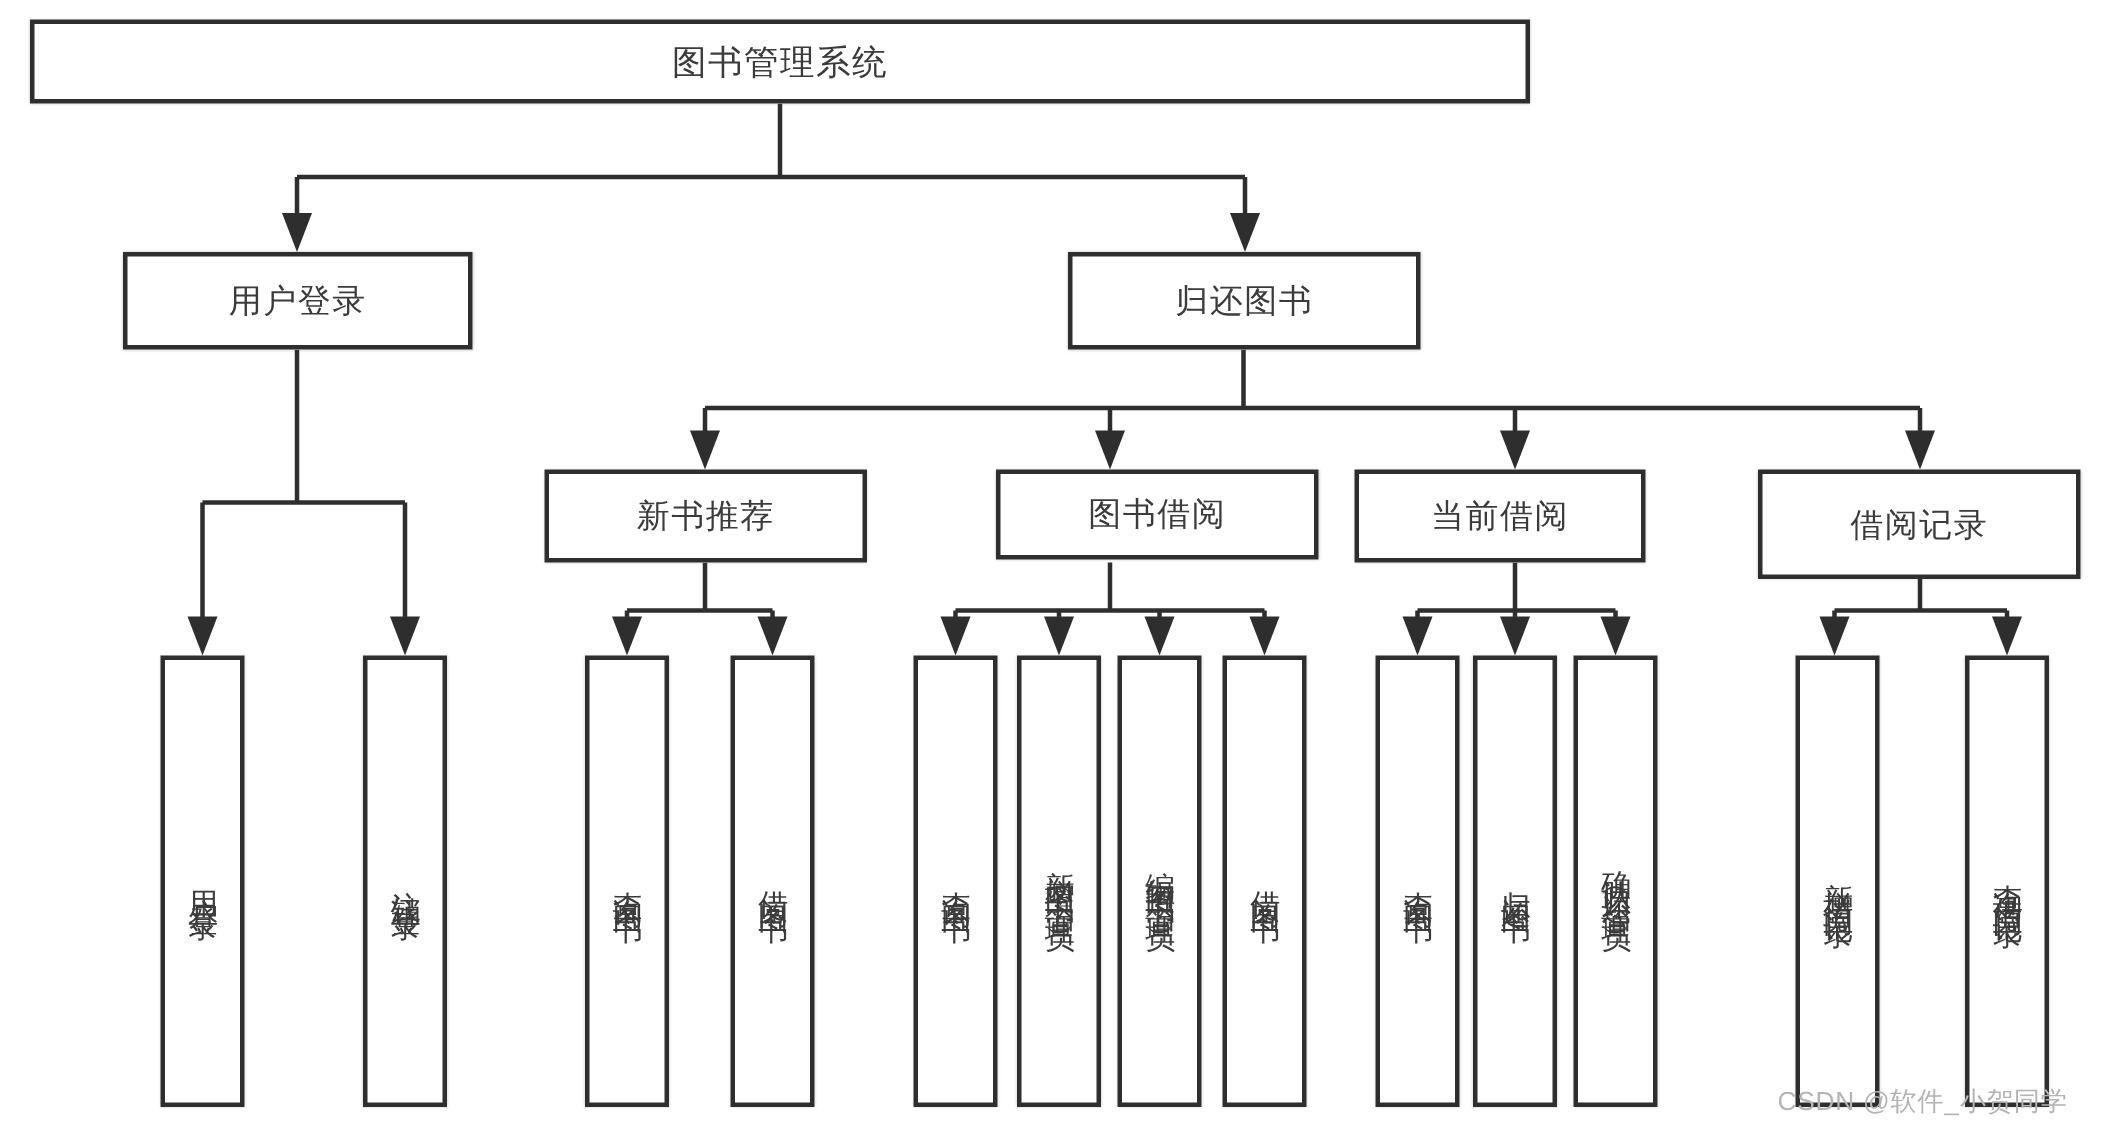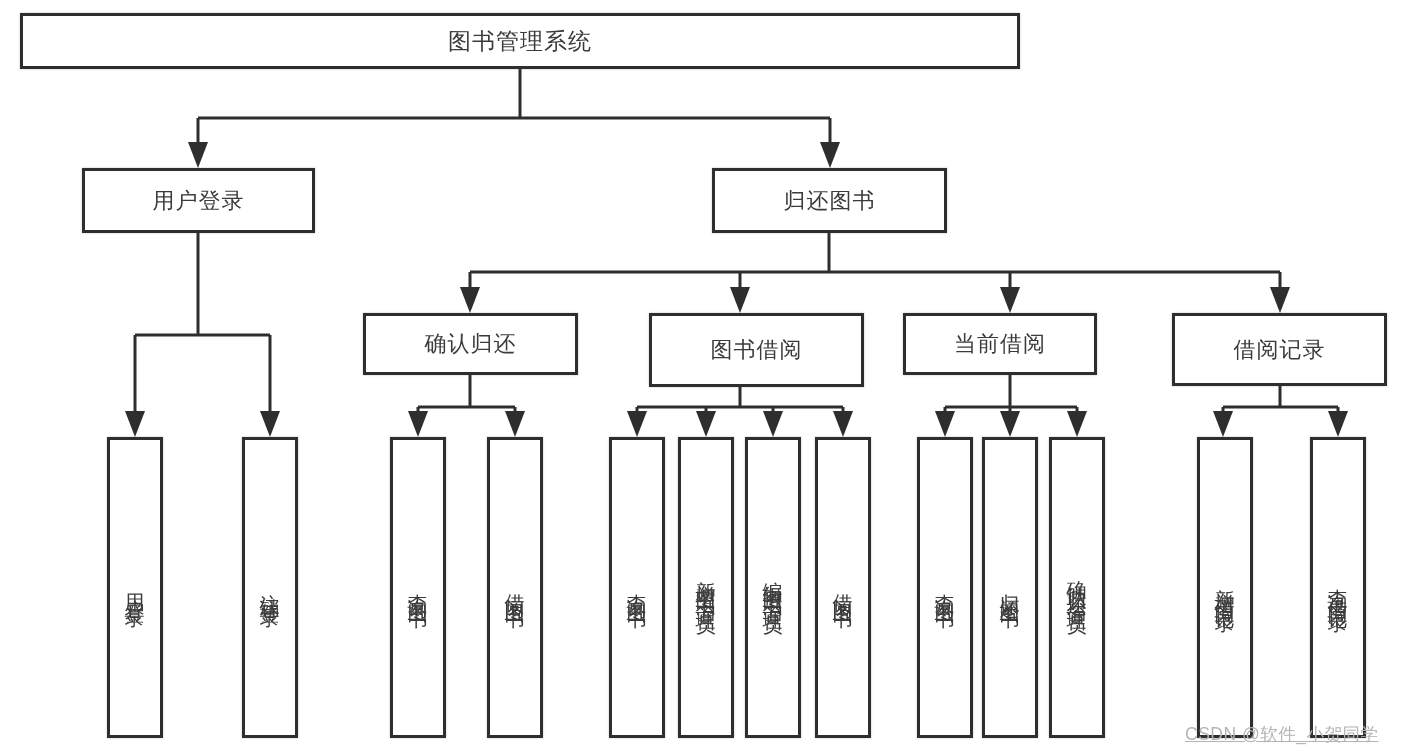--- a/index.html
+++ b/index.html
@@ -33,21 +33,20 @@
     line-height:1.1;
   }
   .watermark {
     position:absolute;
     left:1185px; top:722px;
     font-size:17.5px;
     color:#b4b4b4;
     white-space:nowrap;
     z-index:5;
     letter-spacing:0.5px;
-    text-decoration:underline;
   }
 </style>
 </head>
 <body>
 
 <div class="canvas">
 
   <svg class="connectors" width="1405" height="747" viewBox="0 0 1405 747">
     <g stroke="#2e2e2e" stroke-width="3" fill="none">
 
@@ -96,23 +95,23 @@
   </div>
 
   <div class="box h-box" style="left:82px;top:168px;width:233px;height:65px">
     <span>用户登录</span>
   </div>
   <div class="box h-box" style="left:712px;top:168px;width:235px;height:65px">
     <span>归还图书</span>
   </div>
 
   <div class="box h-box" style="left:363px;top:313px;width:215px;height:62px">
-    <span>确认归还</span>
+    <span>新书推荐</span>
   </div>
-  <div class="box h-box" style="left:649px;top:313px;width:215px;height:74px">
+  <div class="box h-box" style="left:664px;top:313px;width:215px;height:60px">
     <span>图书借阅</span>
   </div>
   <div class="box h-box" style="left:903px;top:313px;width:194px;height:62px">
     <span>当前借阅</span>
   </div>
   <div class="box h-box" style="left:1172px;top:313px;width:215px;height:73px">
     <span>借阅记录</span>
   </div>
 
   <div class="box leaf-box" style="left:107px;top:437px;width:56px;height:301px">

